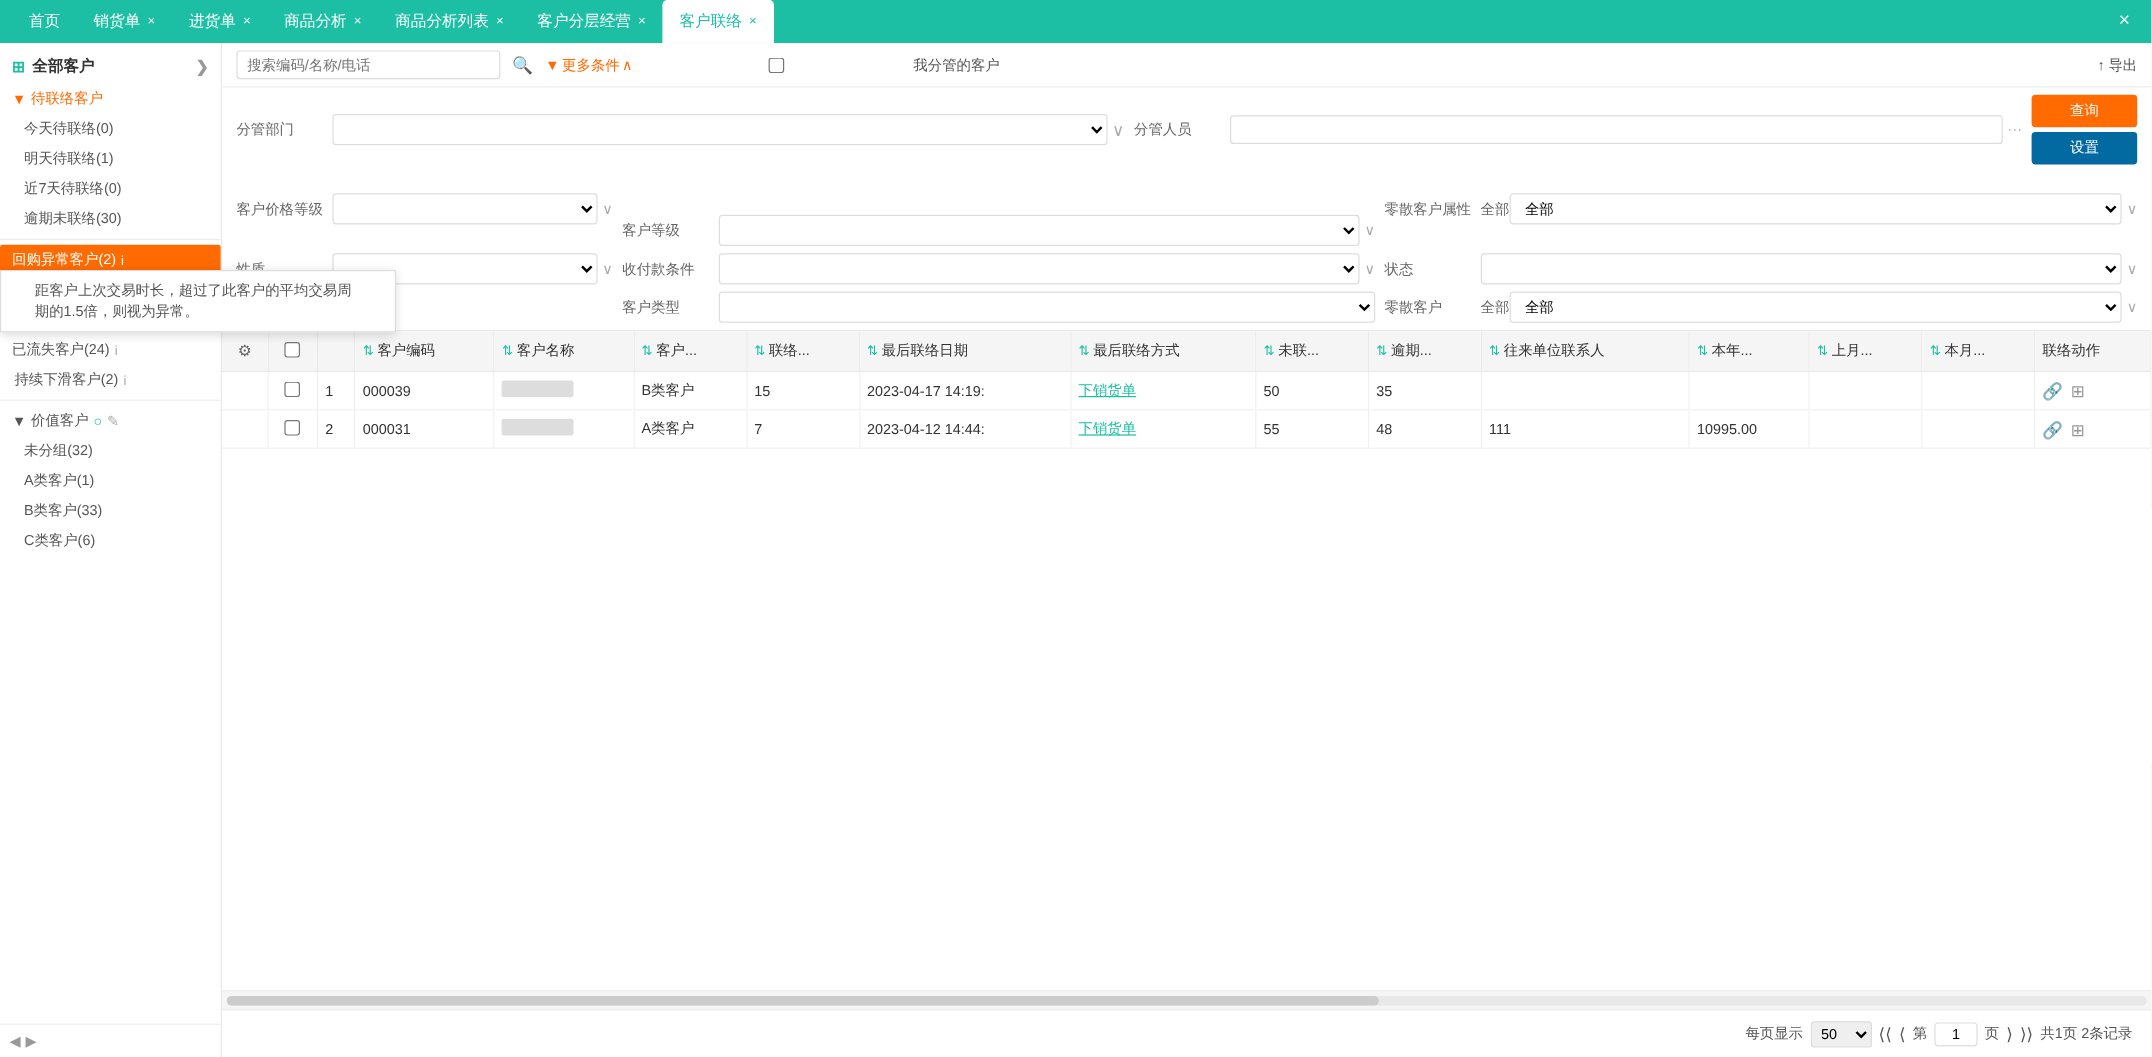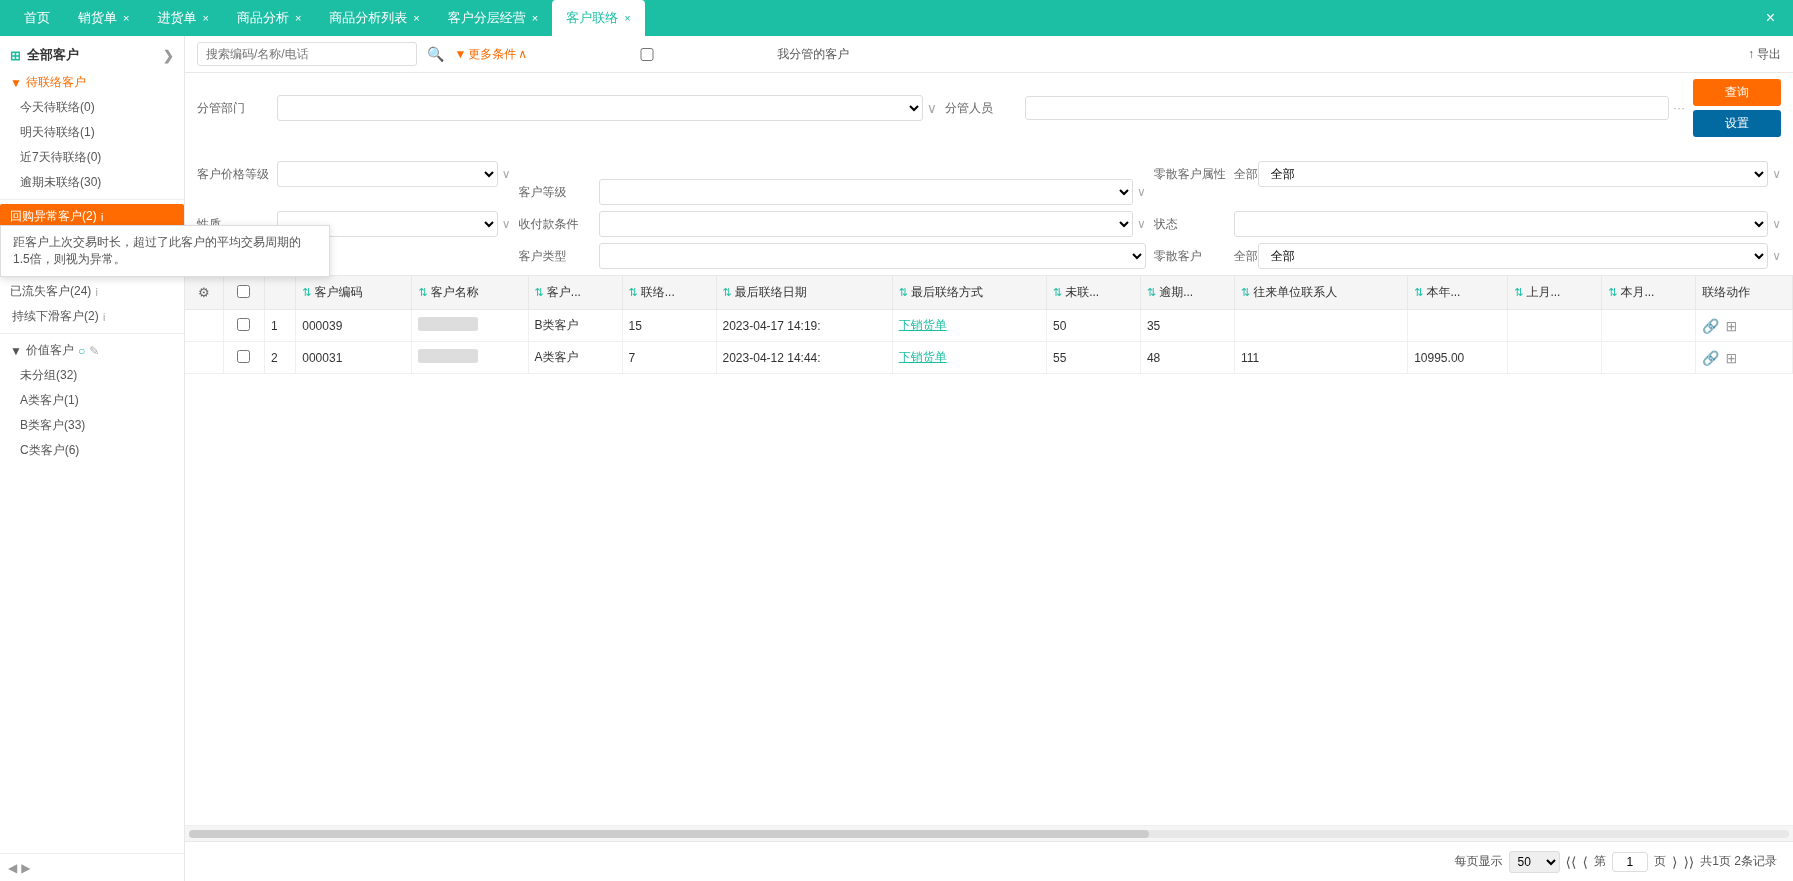--- a/index.html
+++ b/index.html
@@ -34,33 +34,33 @@
     .sidebar-group-label .arrow { margin-right: 4px; }
     .sidebar-item { padding: 4px 10px 4px 20px; color: #555; font-size: 12px; cursor: pointer; }
     .sidebar-item.active { background: #ff6b00; color: white; border-radius: 2px; }
     .sidebar-divider { height: 1px; background: #eee; margin: 4px 0; }
 
     .sidebar-group-label2 { padding: 4px 10px; color: #555; font-size: 12px; display: flex; align-items: center; cursor: pointer; }
 
     
     .tooltip-box {
       position: absolute; top: 225px; left: 0px; background: white; border: 1px solid #ddd;
-      padding: 8px 12px; font-size: 12px; color: #555; max-width: 330px; z-index: 100;
+      padding: 8px 28px; font-size: 12px; color: #555; max-width: 330px; z-index: 100;
       box-shadow: 0 2px 8px rgba(0,0,0,0.15);
     }
 
     
     .content-area { flex: 1; display: flex; flex-direction: column; overflow: hidden; background: #f5f5f5; }
 
     
     .filter-bar { background: white; border-bottom: 1px solid #e8e8e8; padding: 6px 12px; display: flex; align-items: center; gap: 10px; }
     .filter-bar input { border: 1px solid #ddd; border-radius: 3px; padding: 4px 8px; font-size: 12px; outline: none; width: 220px; }
     .filter-search-btn { color: #1cbfa4; cursor: pointer; font-size: 14px; }
     .more-conditions { color: #ff6b00; font-size: 12px; cursor: pointer; display: flex; align-items: center; gap: 2px; }
-    .my-customers { display: flex; align-items: center; gap: 20px; font-size: 12px; color: #555; cursor: pointer; }
+    .my-customers { display: flex; align-items: center; gap: 4px; font-size: 12px; color: #555; cursor: pointer; }
     .export-btn { margin-left: auto; color: #555; font-size: 12px; cursor: pointer; display: flex; align-items: center; gap: 3px; }
 
     
     .filter-form { background: white; border-bottom: 1px solid #e8e8e8; padding: 6px 12px; }
     .filter-row { display: flex; align-items: center; margin-bottom: 6px; gap: 8px; }
     .filter-row:last-child { margin-bottom: 0; }
     .filter-field { display: flex; align-items: center; flex: 1; min-width: 0; }
     .filter-label { color: #666; font-size: 12px; white-space: nowrap; min-width: 80px; padding-right: 4px; }
     .filter-input { flex: 1; border: 1px solid #ddd; border-radius: 3px; padding: 4px 8px; font-size: 12px; outline: none; min-width: 0; }
     .filter-select-wrap { flex: 1; position: relative; }

